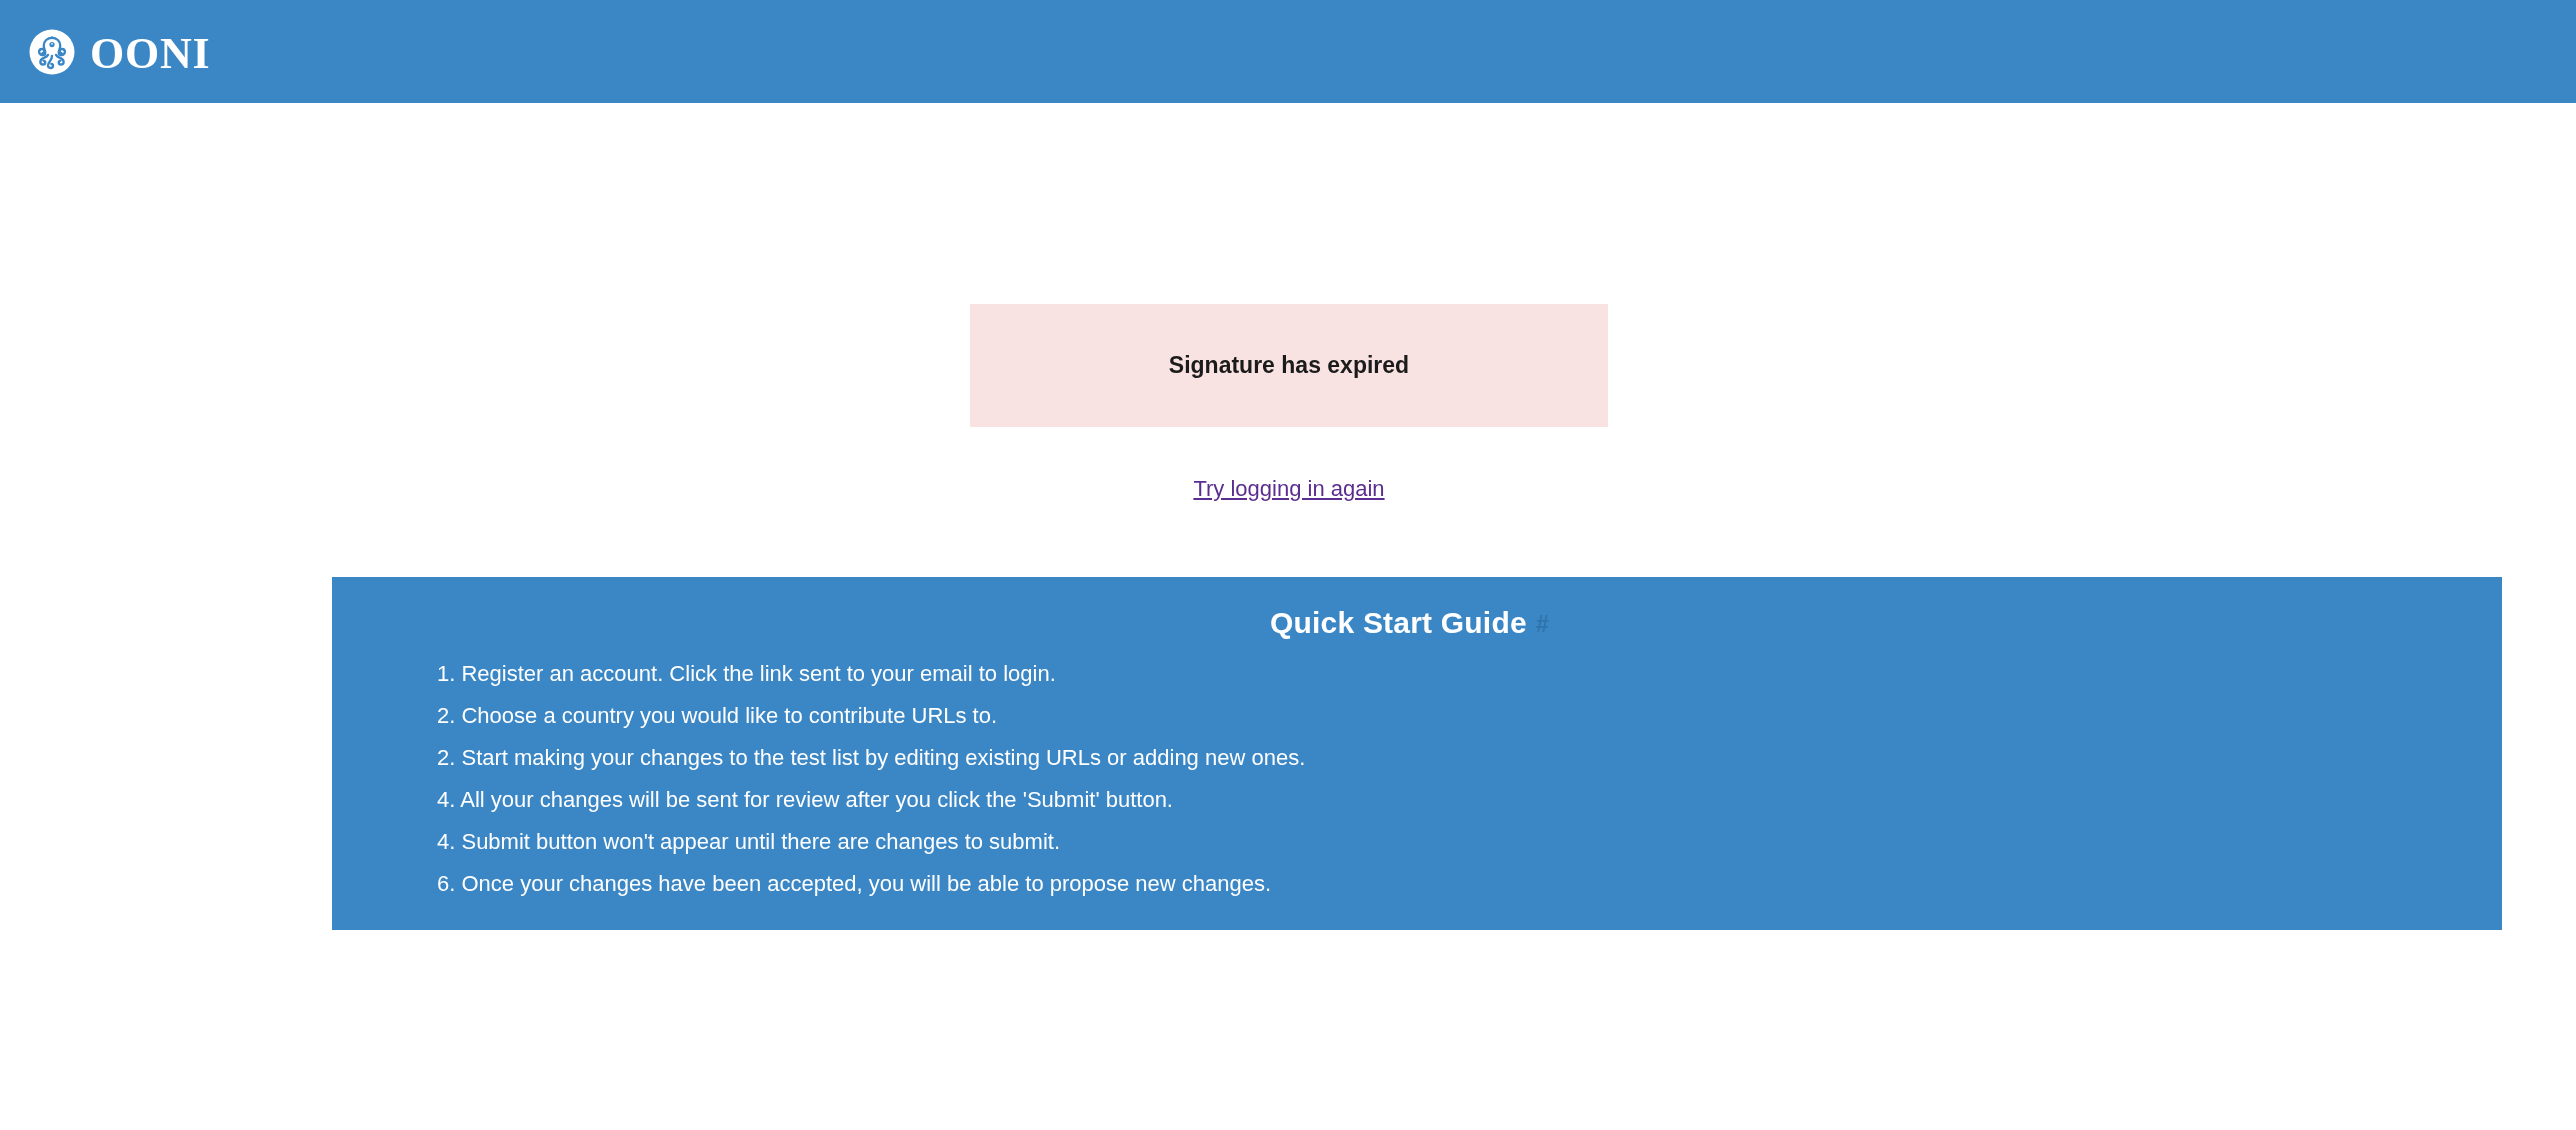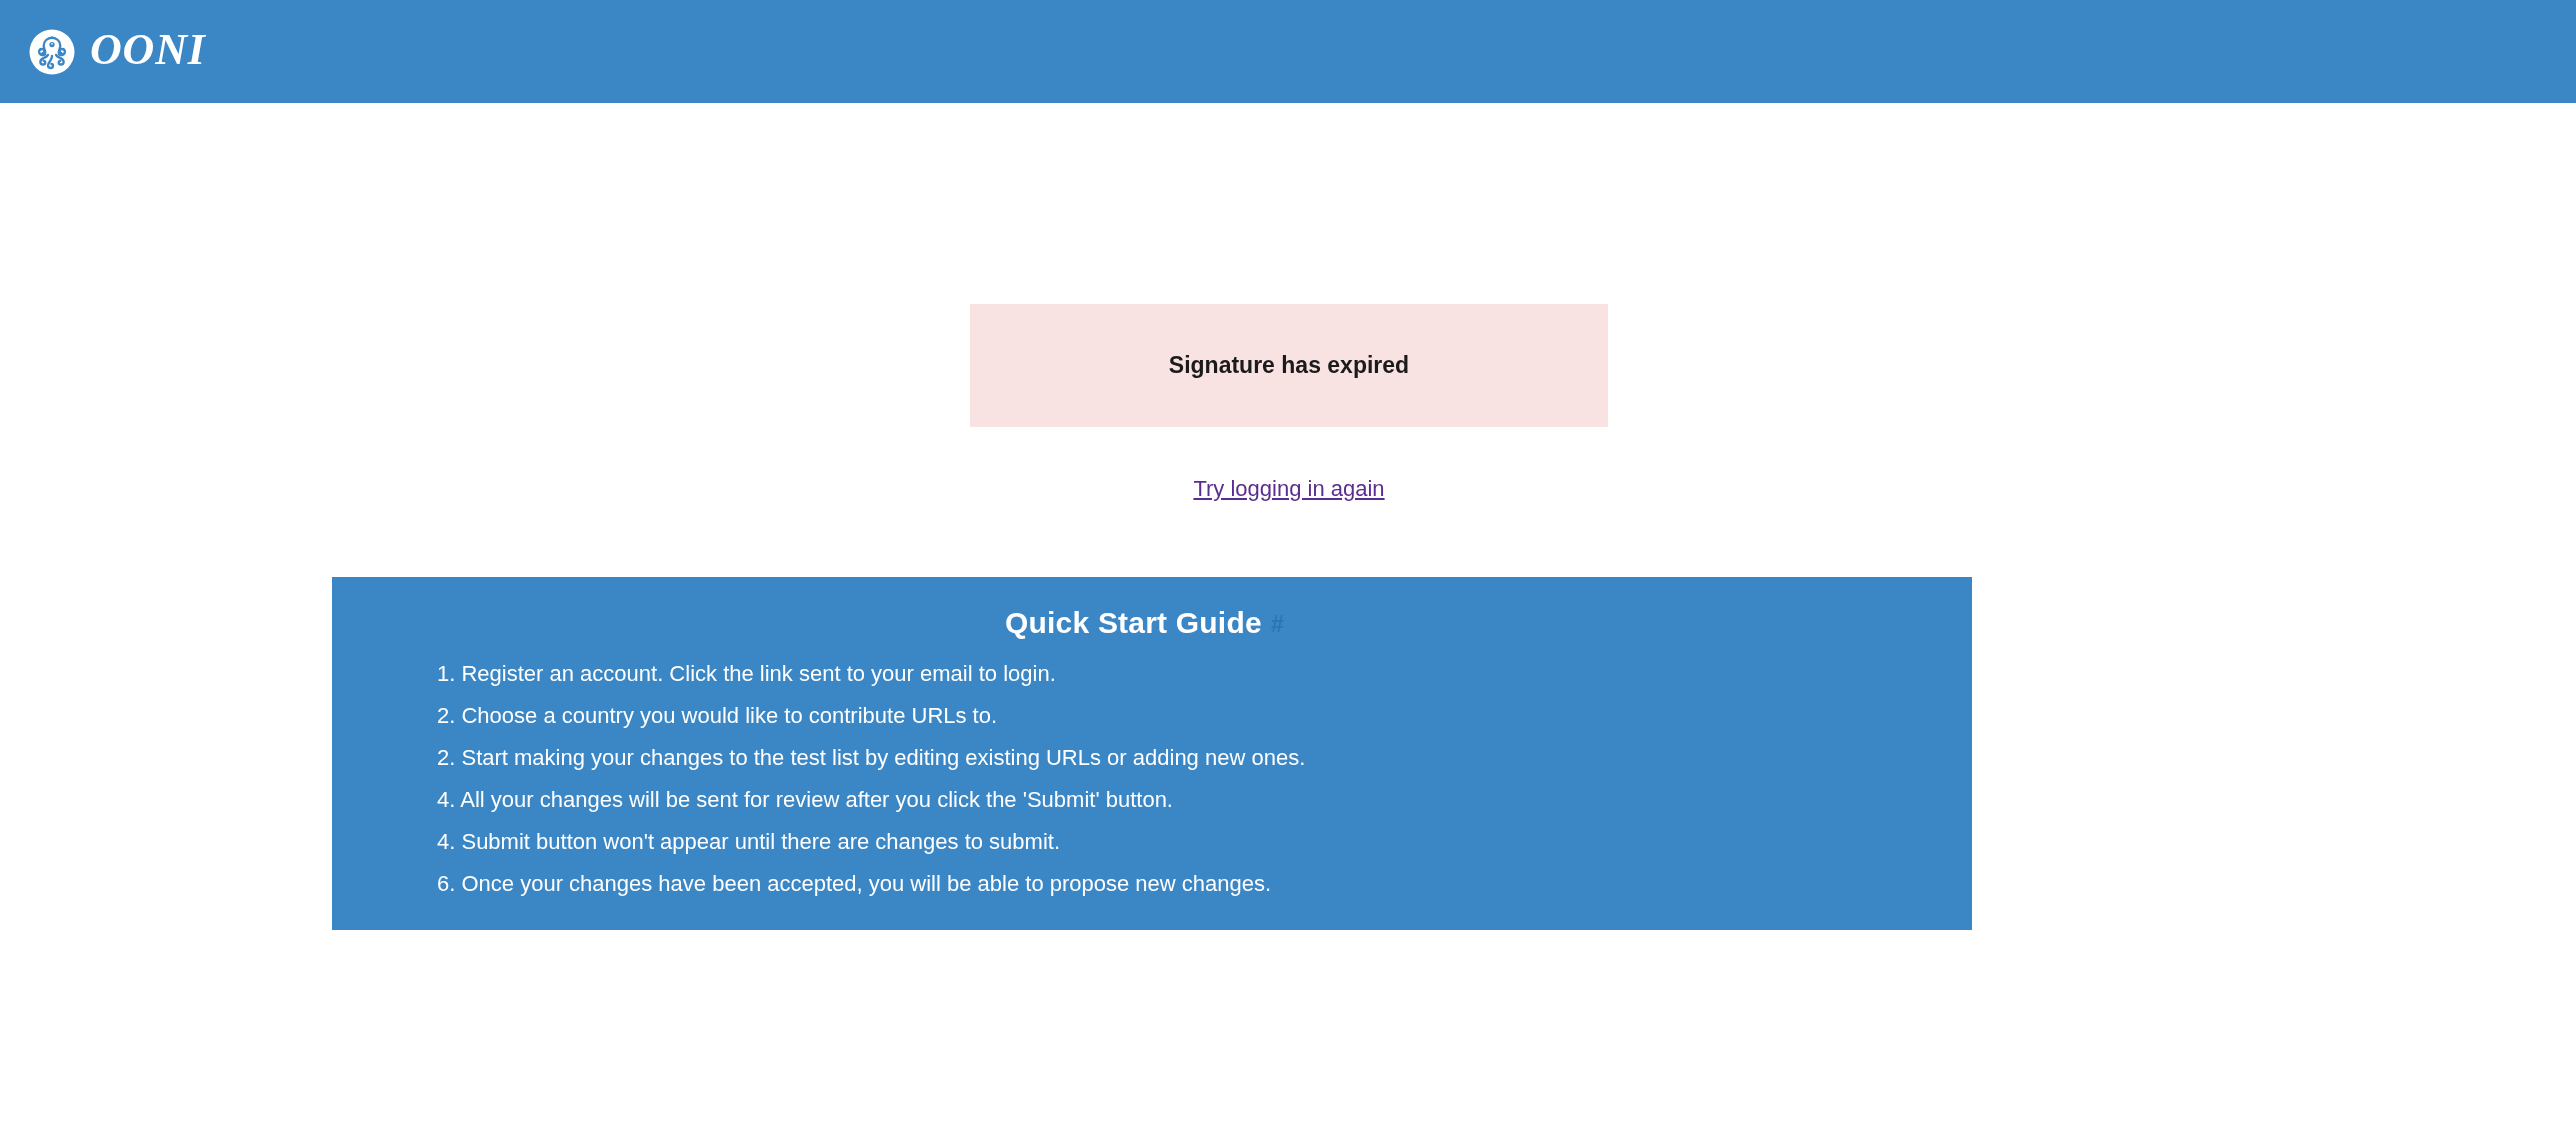--- a/index.html
+++ b/index.html
@@ -22,25 +22,24 @@
     left: 0;
     top: 0;
     width: 2576px;
     height: 103px;
     background: #3B87C6;
     display: flex;
     align-items: center;
   }
   .brand {
     display: flex;
-    align-items: flex-start;
+    align-items: flex-end;
     margin-left: 28px;
     text-decoration: none;
     gap: 14px;
-    font-style: italic;
   }
   .brand-mark {
     width: 48px;
     height: 48px;
     display: block;
     flex: 0 0 auto;
   }
   .brand-name {
     font-family: "Liberation Serif", serif;
     font-weight: bold;
@@ -84,21 +83,21 @@
     text-decoration: underline;
     text-underline-offset: 2.3px;
     cursor: pointer;
   }
 
   
   .guide-panel {
     position: absolute;
     left: 332px;
     top: 577px;
-    width: 1640px;
+    width: 2170px;
     height: 353px;
     background: #3B87C6;
     box-sizing: border-box;
     padding: 29px 15px 0 0;
     color: #ffffff;
   }
   .guide-title {
     text-align: center;
     font-size: 30px;
     font-weight: bold;

